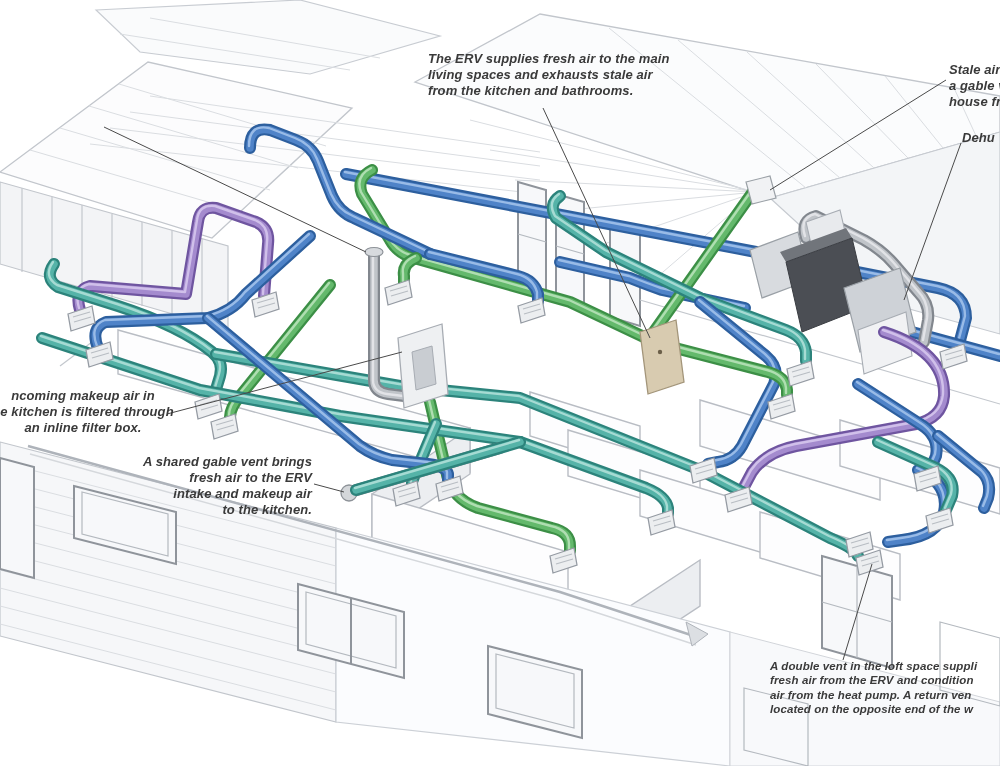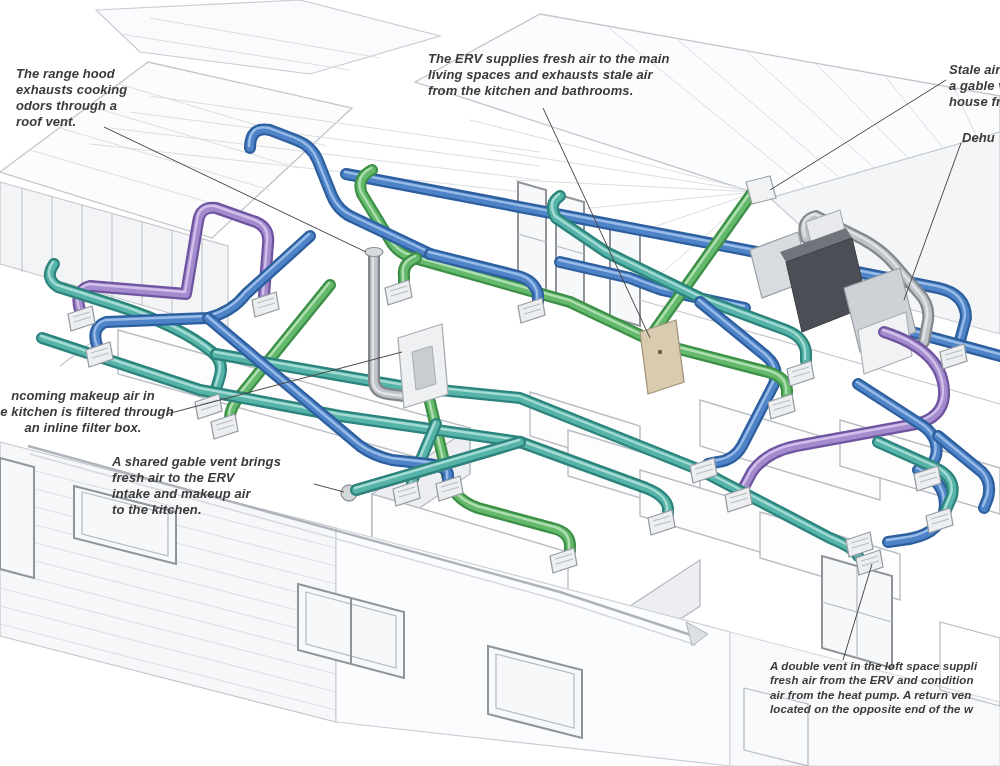--- a/index.html
+++ b/index.html
@@ -2,21 +2,21 @@
 <html><head>
 <meta charset="utf-8">
 <style>
   html,body{margin:0;padding:0;background:#fff;}
   #stage{position:relative;width:1000px;height:766px;overflow:hidden;background:#ffffff;
          font-family:"Liberation Sans",sans-serif;}
   #art{position:absolute;left:0;top:0;}
   .ann{position:absolute;font-style:italic;font-weight:700;font-size:13px;line-height:1.24;
        color:#3a3a3a;white-space:pre-line;letter-spacing:.1px;}
   .ann.center{text-align:center;}
-  .ann.right{}
+  .ann.right{text-align:right;}
   
   .o,.i,.h{fill:none;stroke-linecap:round;stroke-linejoin:round;}
   .o{stroke-width:12;}
   .i{stroke-width:7.5;}
   .h{stroke-width:2.4;opacity:.85;}
   .bl.o{stroke:#2d5f9e}.bl.i{stroke:#4f83c8}.bl.h{stroke:#a6c6ec}
   .tl.o{stroke:#2c837b}.tl.i{stroke:#55b3a8}.tl.h{stroke:#b5e2db}
   .gn.o{stroke:#3c8f46}.gn.i{stroke:#64b96c}.gn.h{stroke:#bce4bd}
   .pu.o{stroke:#6f55a0}.pu.i{stroke:#a48bce}.pu.h{stroke:#d8c9ef}
   .gy.o{stroke:#82878e}.gy.i{stroke:#c0c4c9}.gy.h{stroke:#e7e9ec}
@@ -376,24 +376,20 @@
     <line class="leader" x1="104" y1="127" x2="366" y2="252"></line>
     <line class="leader" x1="543" y1="108" x2="650" y2="338"></line>
     <line class="leader" x1="946" y1="80" x2="770" y2="190"></line>
     <line class="leader" x1="961" y1="143" x2="904" y2="300"></line>
     <line class="leader" x1="167" y1="414" x2="402" y2="352"></line>
     <line class="leader" x1="314" y1="484" x2="344" y2="492"></line>
     <line class="leader" x1="843" y1="660" x2="872" y2="564"></line>
   </g>
 </svg>
 
-  <div class="ann" style="left:16px;top:66px;width:120px;">The range hood
-exhausts cooking
-odors through a
-roof vent.</div>
 
   <div class="ann" style="left:428px;top:51px;width:250px;">The ERV supplies fresh air to the main
 living spaces and exhausts stale air
 from the kitchen and bathrooms.</div>
 
   <div class="ann" style="left:949px;top:62px;width:120px;">Stale air is e
 a gable ven
 house from</div>
 
   <div class="ann" style="left:962px;top:130px;width:60px;">Dehu</div>

